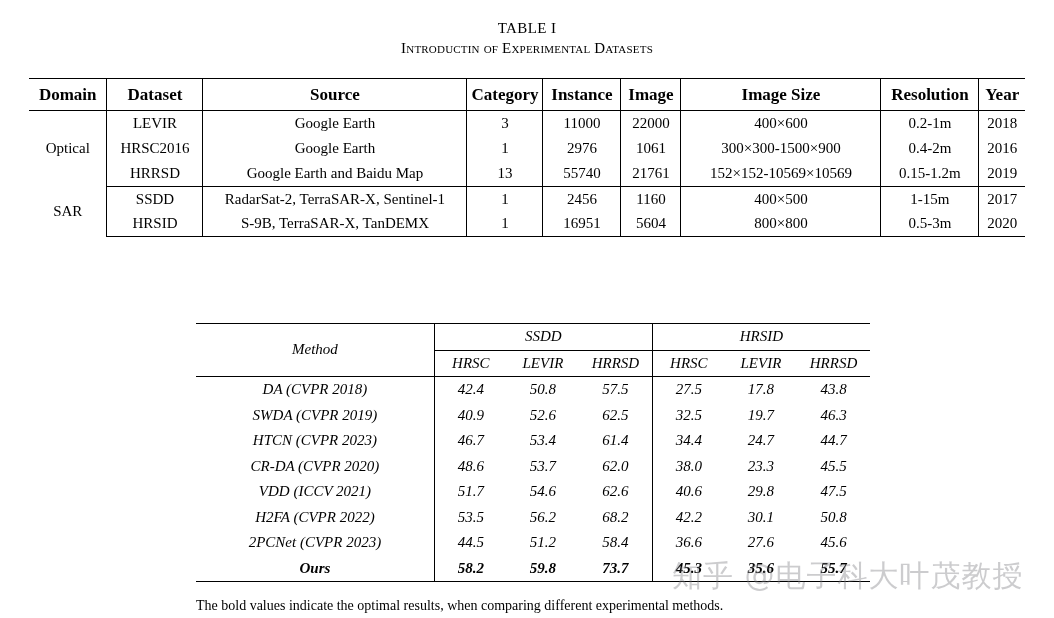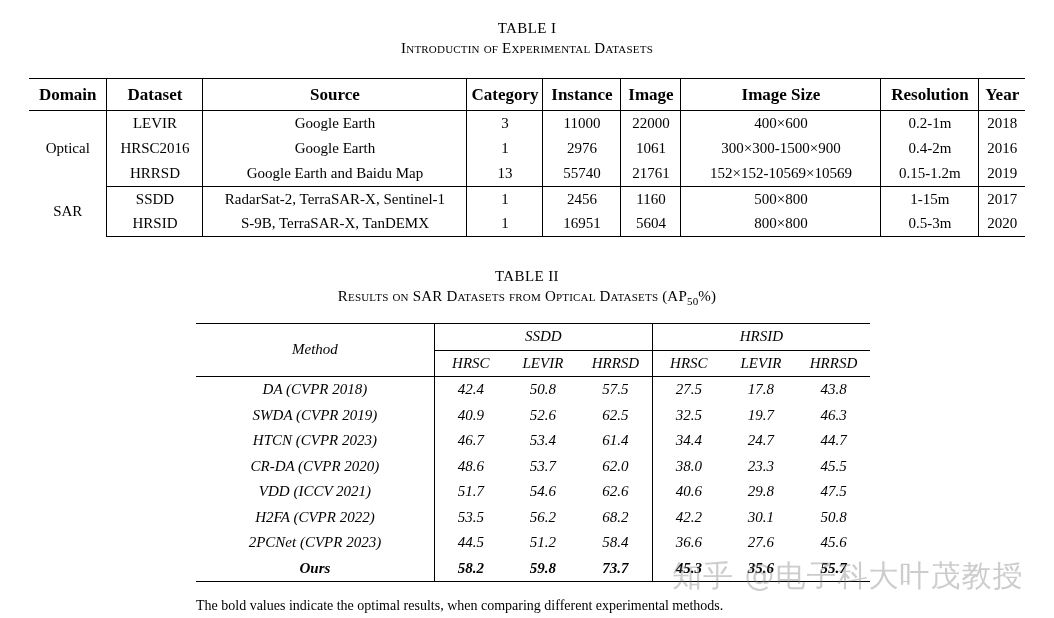--- a/index.html
+++ b/index.html
@@ -232,42 +232,38 @@
           <td class="edge-right">2019</td>
         </tr>
 
         <tr>
           <td class="edge-left" rowspan="2">SAR</td>
           <td>SSDD</td>
           <td>RadarSat-2, TerraSAR-X, Sentinel-1</td>
           <td>1</td>
           <td>2456</td>
           <td>1160</td>
-          <td>500×800</td>
+          <td>400×500</td>
           <td>1-15m</td>
           <td class="edge-right">2017</td>
         </tr>
         <tr class="last">
           <td>HRSID</td>
           <td>S-9B, TerraSAR-X, TanDEMX</td>
           <td>1</td>
           <td>16951</td>
           <td>5604</td>
           <td>800×800</td>
           <td>0.5-3m</td>
           <td class="edge-right">2020</td>
         </tr>
       </tbody>
     </table>
   </div>
 
-  <div class="caption-block" id="caption-two">
-    <div class="caption-num">TABLE II</div>
-    <div class="caption-title"><span>Results on SAR Datasets from Optical Datasets (AP</span><span class="sub">50</span><span>%)</span></div>
-  </div>
 
   <div id="table-two-wrap">
     <table class="t2">
       <colgroup>
         <col class="method">
           <col class="num">
           <col class="num">
           <col class="num">
           <col class="num">
           <col class="num">

